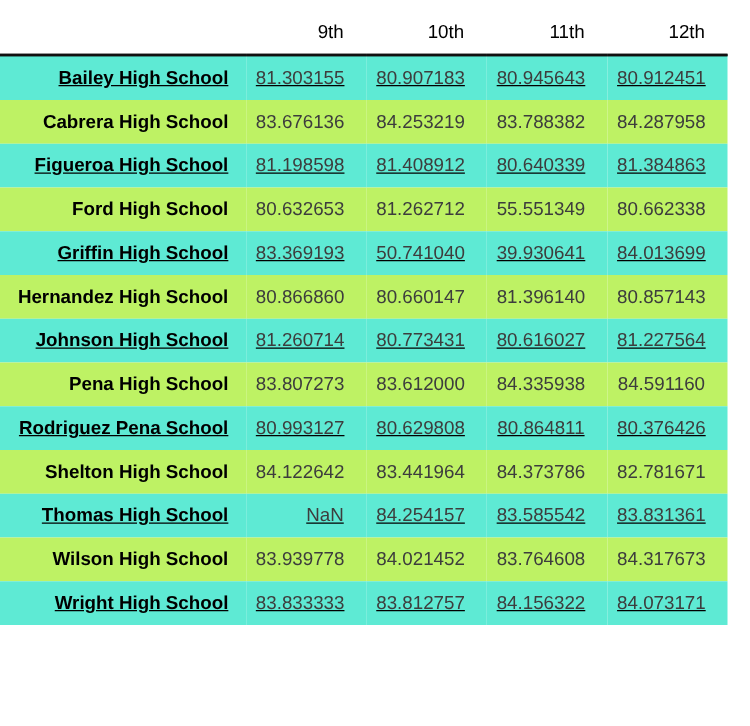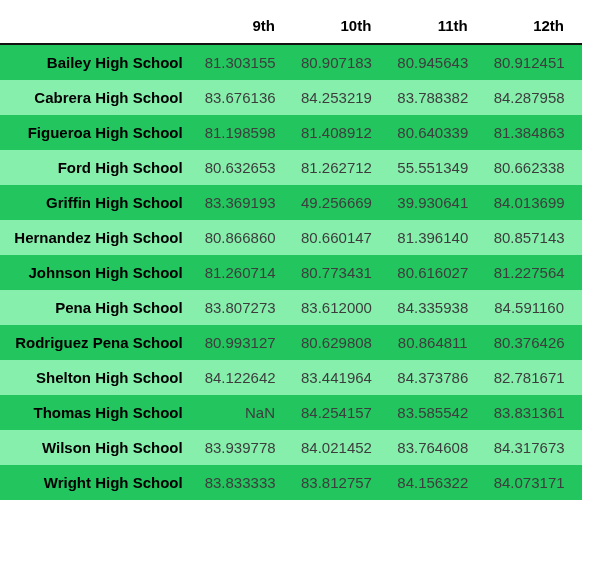--- a/index.html
+++ b/index.html
@@ -24,36 +24,37 @@
     border: none;
     width: 582px;
     table-layout: fixed;
     font-size: 15px;
   }
   table.dataframe thead tr th {
     border: none;
     border-bottom: 2px solid #111111;
     background: #ffffff;
     color: #000000;
-    font-weight: bold;
+    font-weight: normal;
     text-align: right;
     padding: 0 18px 9px 8px;
     height: 34px;
     vertical-align: bottom;
     white-space: nowrap;
   }
   table.dataframe thead tr th.idx-head {
     text-align: left;
     padding-left: 8px;
   }
   table.dataframe tbody tr {
-    background: #86efac;
+    background: #bef264;
   }
   table.dataframe tbody tr.odd {
-    background: #22c55e;
+    background: #5eead4;
+    text-decoration: underline;
   }
   table.dataframe tbody tr th,
   table.dataframe tbody tr td {
     border: none;
     height: 35px;
     padding: 0 18px 0 8px;
     vertical-align: middle;
     white-space: nowrap;
   }
   table.dataframe tbody tr th.row-label {
@@ -116,21 +117,21 @@
         <tr class="even">
           <th class="row-label">Ford High School</th>
           <td class="cell">80.632653</td>
           <td class="cell">81.262712</td>
           <td class="cell">55.551349</td>
           <td class="cell">80.662338</td>
         </tr>
         <tr class="odd">
           <th class="row-label">Griffin High School</th>
           <td class="cell">83.369193</td>
-          <td class="cell">49.256669</td>
+          <td class="cell">50.741040</td>
           <td class="cell">39.930641</td>
           <td class="cell">84.013699</td>
         </tr>
         <tr class="even">
           <th class="row-label">Hernandez High School</th>
           <td class="cell">80.866860</td>
           <td class="cell">80.660147</td>
           <td class="cell">81.396140</td>
           <td class="cell">80.857143</td>
         </tr>

